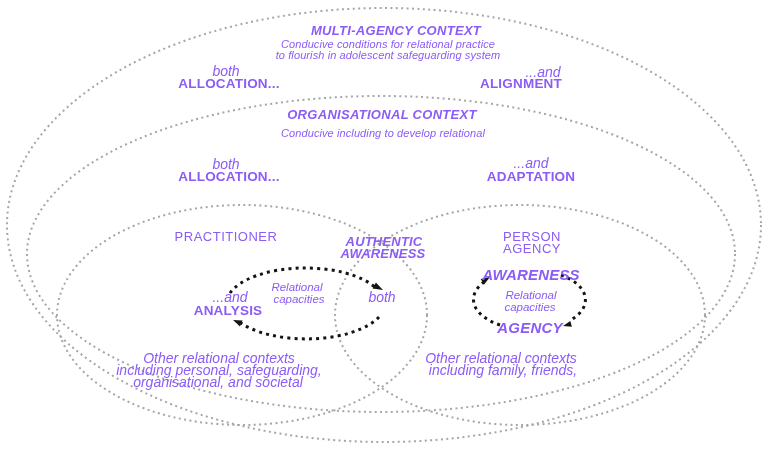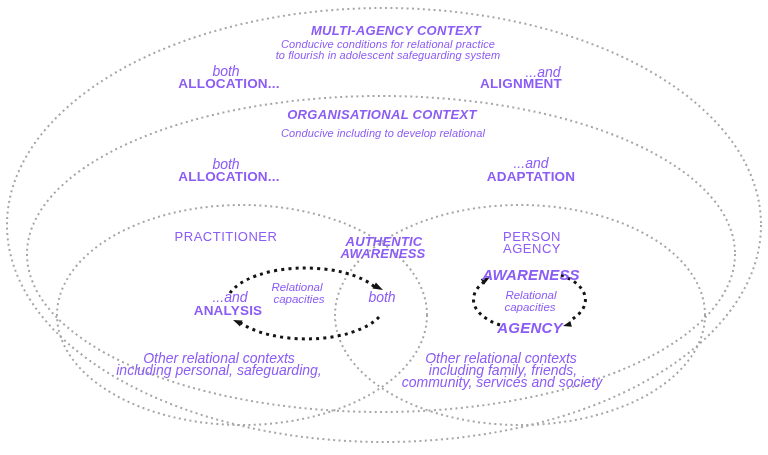--- a/index.html
+++ b/index.html
@@ -68,17 +68,17 @@
   <div class="t term" style="left:228px;top:311px">ANALYSIS</div>
   <div class="t qual" style="left:382px;top:297px">both</div>
 
   <div class="t cycword" style="left:531px;top:274px">AWARENESS</div>
   <div class="t cyctext" style="left:531px;top:296px">Relational</div>
   <div class="t cyctext" style="left:530px;top:308px">capacities</div>
   <div class="t cycword" style="left:530px;top:327px">AGENCY</div>
 
   <div class="t note" style="left:219px;top:358px">Other relational contexts</div>
   <div class="t note" style="left:219px;top:370px">including personal, safeguarding,</div>
+  <div class="t note" style="left:218px;top:382px">organisational, and societal</div>
   <div class="t note" style="left:501px;top:358px">Other relational contexts</div>
   <div class="t note" style="left:503px;top:370px">including family, friends,</div>
-  <div class="t note" style="left:502px;top:382px">community, services and society</div>
 
 </div>
 
 </body></html>

